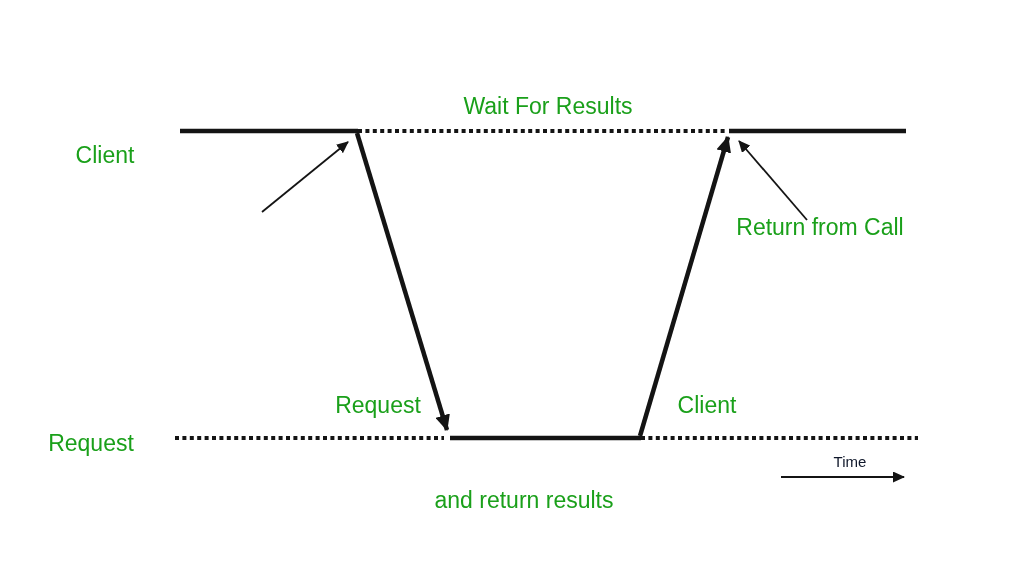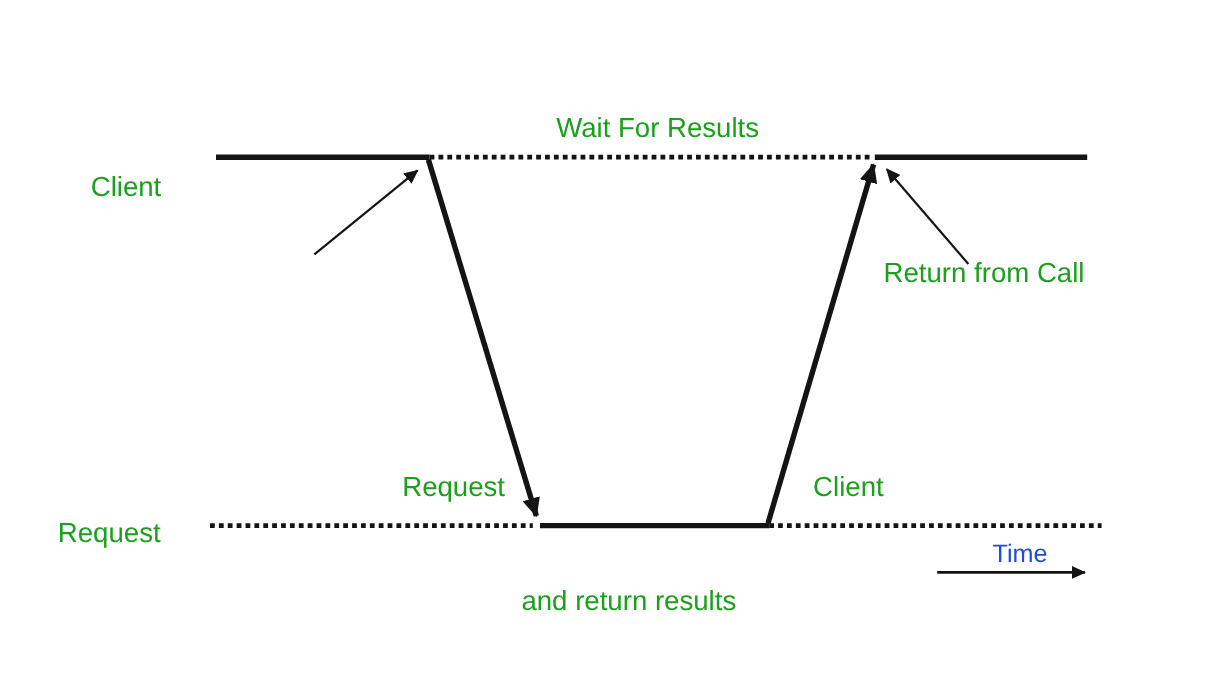--- a/index.html
+++ b/index.html
@@ -23,22 +23,22 @@
   .lbl {
     position: absolute;
     transform: translate(-50%, -50%);
     white-space: nowrap;
     font-size: 23px;
     line-height: 1.1;
     color: #1aa01a;
     user-select: none;
   }
   .lbl.black {
-    color: #1d4ed8;
-    font-size: 21px;
+    color: #0f172a;
+    font-size: 15px;
   }
 </style>
 </head>
 <body>
 
 <div id="stage">
 
   <svg id="diagram-svg" width="1024" height="564" viewBox="0 0 1024 564">
     <defs>
       <marker id="ah-thick" markerUnits="userSpaceOnUse" markerWidth="17" markerHeight="15" refX="15" refY="7.5" orient="auto">

